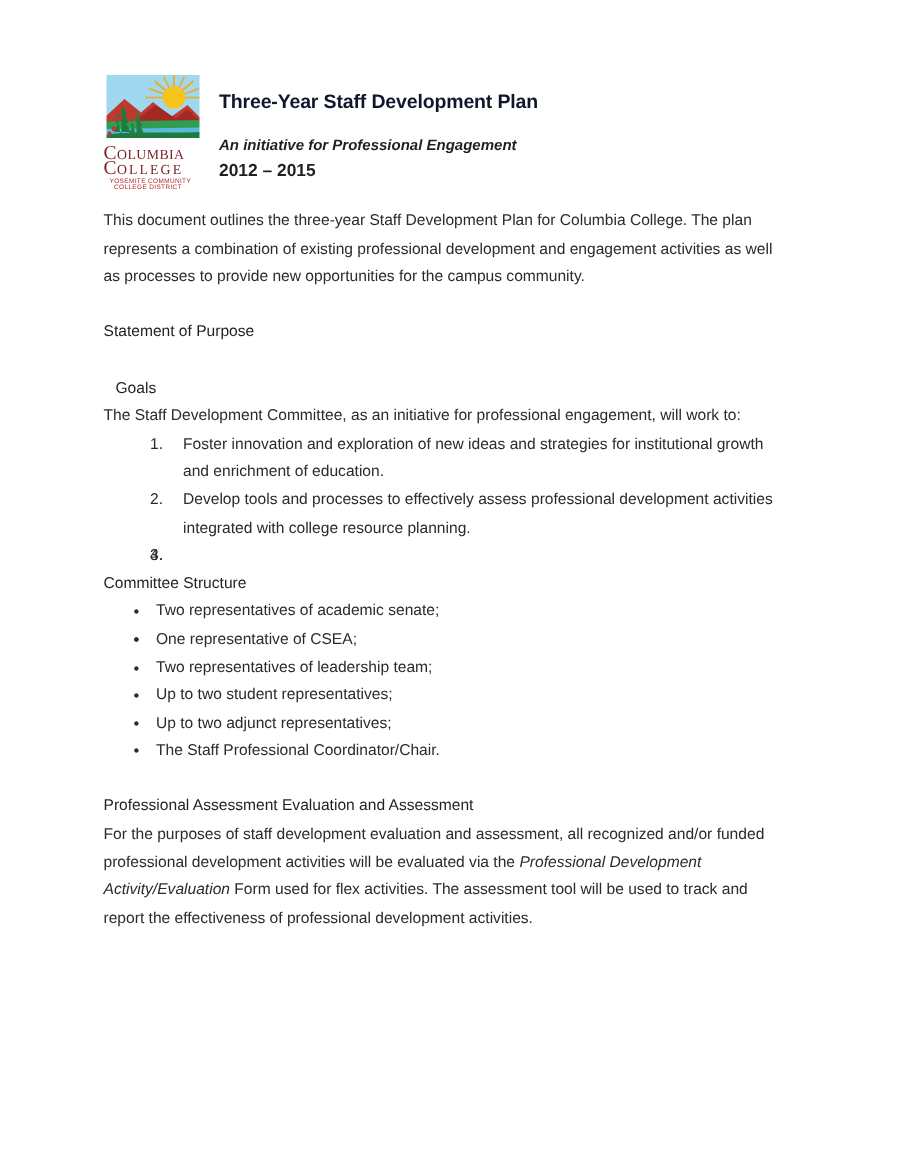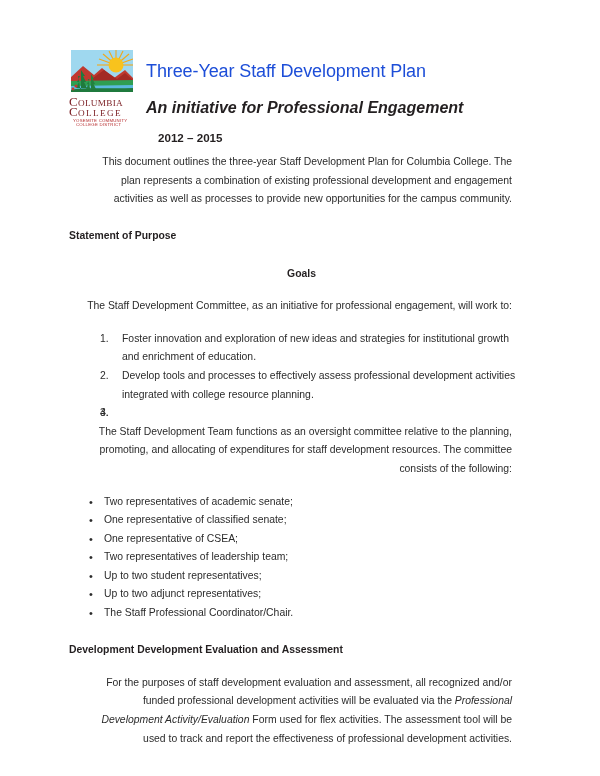--- a/index.html
+++ b/index.html
@@ -37,73 +37,72 @@
     width: 66px;
     flex: 0 0 66px;
     margin-right: 11px;
   }
   .logo svg { display: block; }
 
   .title-block {
     padding-top: 12px;
   }
   .doc-title {
-    font-size: 18px;
-    font-weight: normal;
+    font-size: 13px;
+    font-weight: bold;
     letter-spacing: -0.1px;
     line-height: 1.25;
     margin: 0 0 3px 0;
-    color: #1d4ed8;
+    color: #0f172a;
   }
   .doc-subtitle {
-    font-size: 16px;
+    font-size: 10px;
     font-weight: bold;
     font-style: italic;
     line-height: 1.3;
     margin: 15px 0 2px 0;
     color: #231f20;
   }
   .doc-years {
     font-size: 11.6px;
     font-weight: bold;
     line-height: 1.3;
-    margin: 12px;
+    margin: 0;
     color: #231f20;
   }
 
   
   .content {
     position: absolute;
     left: 69px;
     top: 139px;
     width: 457px;
     font-size: 10.4px;
     line-height: 18.6px;
     color: #2b2b2b;
   }
 
   p.para {
-    margin: 14px;
-    text-align: right;
+    margin: 0;
+    text-align: left;
   }
 
   .section {
     margin-top: 18.6px;
   }
 
   h2.heading {
     font-size: 10.4px;
-    font-weight: bold;
+    font-weight: normal;
     line-height: 18.6px;
     margin: 0;
     color: #231f20;
   }
   h2.heading.indented {
     padding-left: 8px;
-    text-align: center;
   }
 
   
   ol.num-list {
     margin: 0;
     padding: 0;
     list-style: none;
   }
   ol.num-list > li {
     position: relative;
@@ -222,29 +221,28 @@
         <li>
           <span class="marker">3.</span>
         </li>
         <li>
           <span class="marker">4.</span>
         </li>
       </ol>
     </div>
 
     <div class="section">
-      <p class="para">The Staff Development Team functions as an oversight committee relative to the planning, promoting, and allocating of expenditures for staff development resources.  The committee consists of the following:</p>
+      <h2 class="heading">Committee Structure</h2>
       <ul class="bullet-list">
         <li>
           <span class="bullet">•</span>
           <span>Two representatives of academic senate;</span>
         </li>
         <li>
           <span class="bullet">•</span>
-          <span>One representative of classified senate;</span>
         </li>
         <li>
           <span class="bullet">•</span>
           <span>One representative of CSEA;</span>
         </li>
         <li>
           <span class="bullet">•</span>
           <span>Two representatives of leadership team;</span>
         </li>
         <li>
@@ -256,18 +254,18 @@
           <span>Up to two adjunct representatives;</span>
         </li>
         <li>
           <span class="bullet">•</span>
           <span>The Staff Professional Coordinator/Chair.</span>
         </li>
       </ul>
     </div>
 
     <div class="section">
-      <h2 class="heading">Development Development Evaluation and Assessment</h2>
+      <h2 class="heading">Professional Assessment Evaluation and Assessment</h2>
       <p class="para"><span>For the purposes of staff development evaluation and assessment, all recognized and/or funded professional development activities will be evaluated via the </span><em class="it">Professional Development Activity/Evaluation</em><span> Form used for flex activities.  The assessment tool will be used to track and report the effectiveness of professional development activities.</span></p>
     </div>
 
   </div>
 </div>
 
 </body></html>

